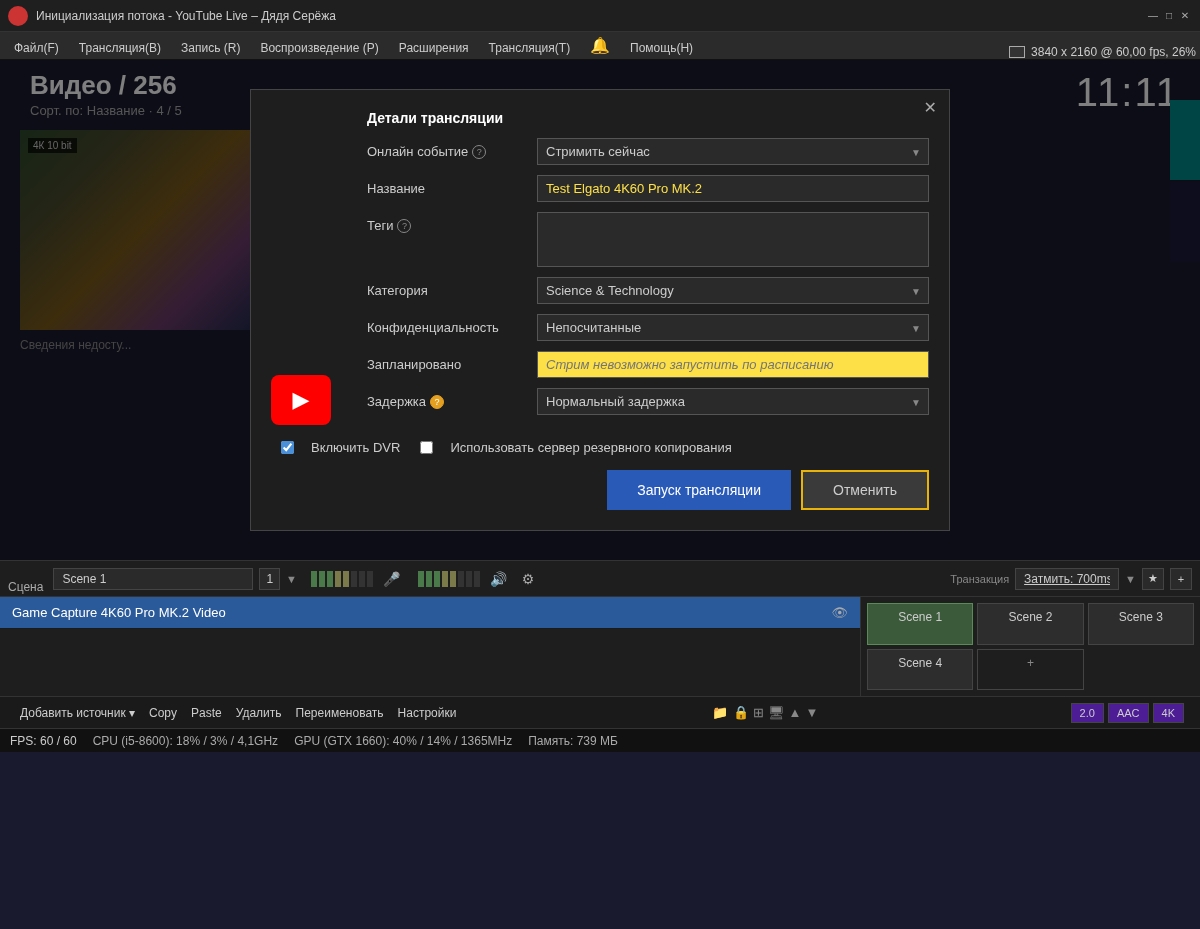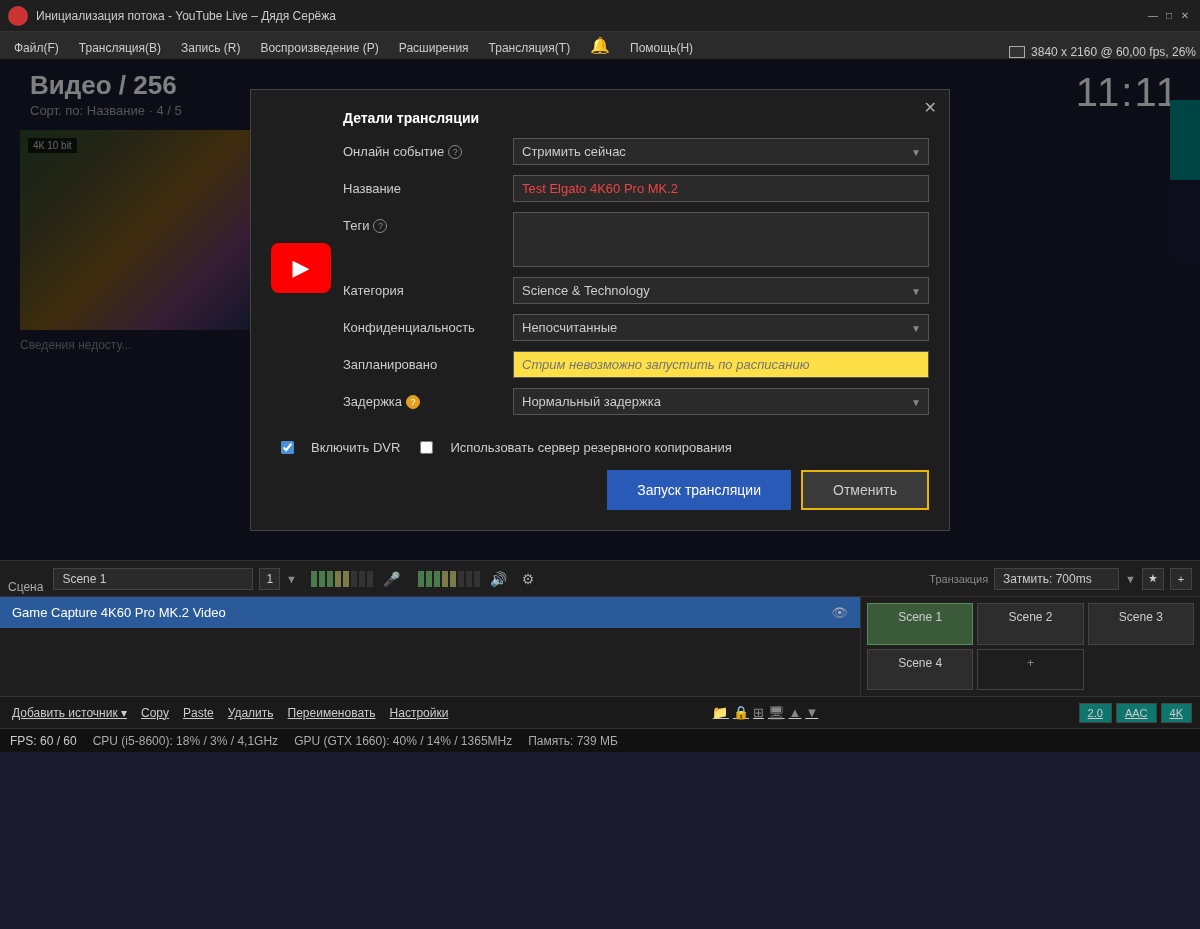--- a/index.html
+++ b/index.html
@@ -176,22 +176,22 @@
       position: absolute;
       top: 8px;
       right: 12px;
       font-size: 16px;
       color: #aaa;
       cursor: pointer;
     }
 
     #modal .modal-header {
       display: flex;
-      align-items: center;
-      gap: 12px;
+      align-items: flex-end;
+      gap: 36px;
       margin-bottom: 15px;
     }
 
     #modal .yt-logo {
       width: 60px;
       height: 50px;
       background: #ff0000;
       border-radius: 8px;
       display: flex;
       align-items: center;
@@ -242,21 +242,21 @@
       align-items: center;
       justify-content: center;
       font-size: 9px;
       color: #888;
     }
 
     .form-control {
       flex: 1;
       background: #2a2a2a;
       border: 1px solid #555;
-      color: #ef4444;
+      color: #fde047;
       padding: 5px 8px;
       font-size: 13px;
       font-family: inherit;
       outline: none;
     }
 
     .form-control-select {
       flex: 1;
       background: #2a2a2a;
       border: 1px solid #555;
@@ -531,24 +531,23 @@
       background: #1e1e1e;
       color: #888;
     }
 
     
     #sources-toolbar {
       background: #1a1a1a;
       height: 32px;
       display: flex;
       align-items: center;
-      padding: 0 8px;
+      padding: 0 16px;
       gap: 6px;
       border-top: 1px solid #333;
-      text-decoration: underline;
     }
 
     #sources-toolbar .toolbar-btn {
       color: #ccc;
       font-size: 12px;
       cursor: pointer;
       padding: 2px 4px;
     }
 
     #sources-toolbar .toolbar-icons {
@@ -581,21 +580,21 @@
     #clock-overlay {
       position: absolute;
       top: 10px;
       right: 20px;
       font-size: 40px;
       font-weight: 200;
       color: #ffffff;
       letter-spacing: 2px;
     }
     .codec-btn {
-      background: #0f766e;
+      background: #4c1d95;
       border: 1px solid #444;
       color: #ccc;
       padding: 3px 8px;
       font-size: 11px;
     }
   </style>
 </head>
 <body>
 
 <div id="title-bar">
@@ -770,21 +769,21 @@
       <div class="bar-segment empty"></div>
       <div class="bar-segment empty"></div>
       <div class="bar-segment empty"></div>
     </div>
 
     <span class="mic-icon">🔊</span>
     <span class="settings-btn">⚙</span>
 
     <div class="transition-area">
       <span class="transition-label">Транзакция</span>
-      <input type="text" class="scene-input transition-select" style="width: 125px;" value="Затмить: 700ms">
+      <input type="text" class="scene-input transition-select" style="width: 104px; text-decoration: underline;" value="Затмить: 700ms">
       <span style="color:#888; font-size:11px;">▼</span>
       <div class="transition-btn">★</div>
       <div class="transition-btn">+</div>
     </div>
   </div>
 
   <div id="sources-row">
     <div id="sources-list">
       <div class="source-item">
         <span>Game Capture 4K60 Pro MK.2 Video</span>

